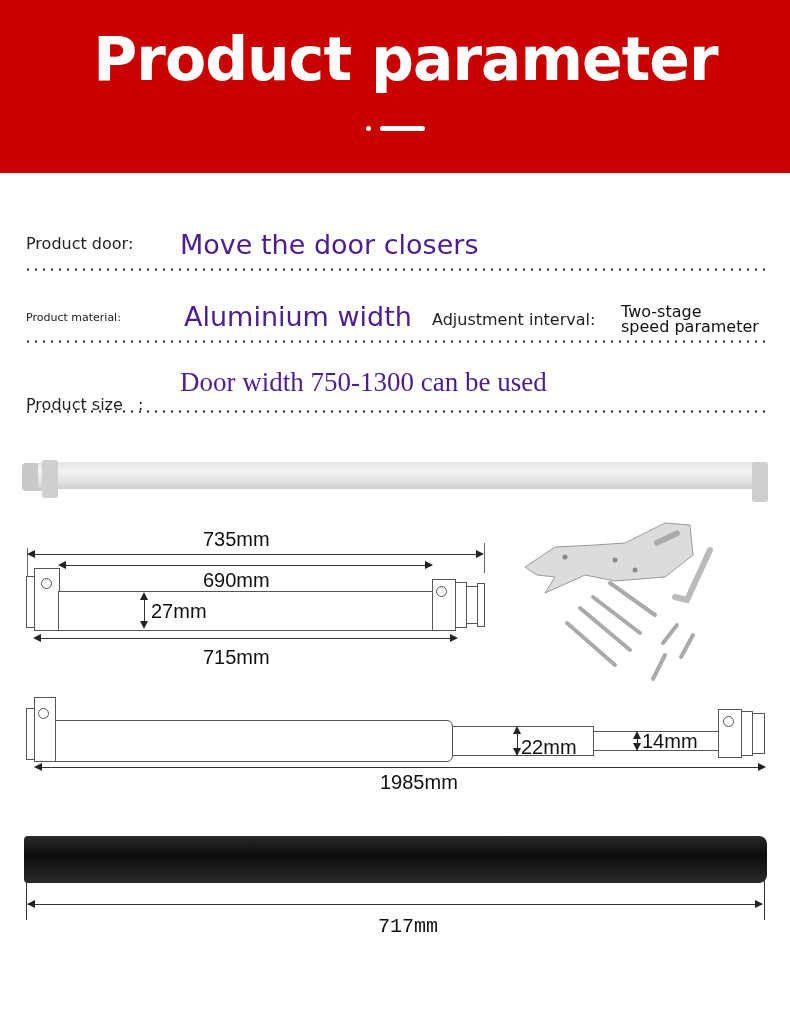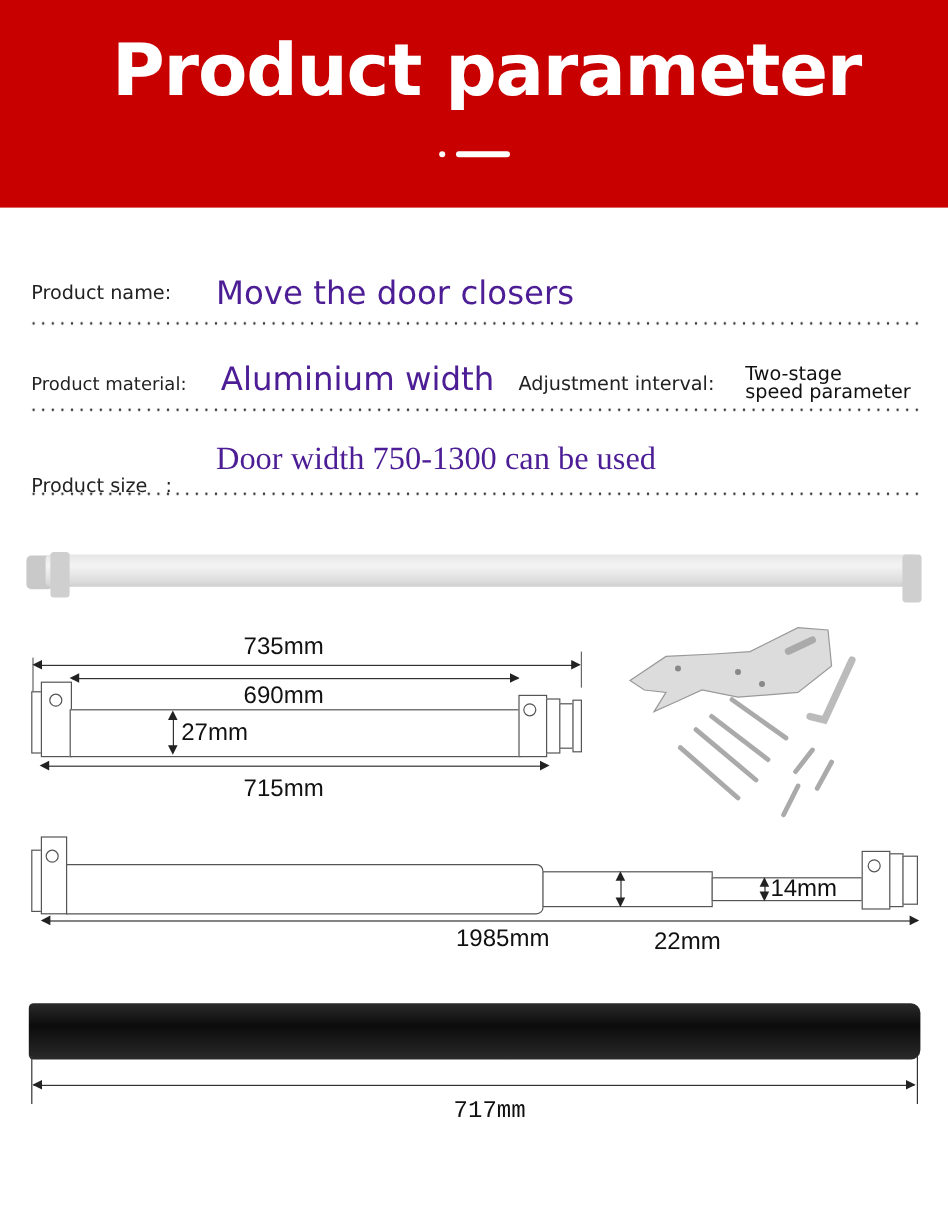--- a/index.html
+++ b/index.html
@@ -45,27 +45,27 @@
 </head>
 <body>
 
 <div class="banner">
   <div class="banner-title">Product parameter</div>
   <div class="banner-dot"></div>
   <div class="banner-dash"></div>
 </div>
 
 <div>
-  <span class="param-label" style="left:26px; top:234px;"><span>Product name</span><span>:</span></span>
+  <span class="param-label" style="left:26px; top:234px;"><span>Product door</span><span>:</span></span>
   <span class="param-value" style="left:180px; top:229px;">Move the door closers</span>
 </div>
 <div class="dots" style="top:268px;"></div>
 
 <div>
-  <span class="param-label" style="left:26px; top:311px; font-size:15px;"><span>Product material</span><span>:</span></span>
+  <span class="param-label" style="left:26px; top:311px; font-size:11px;"><span>Product material</span><span>:</span></span>
   <span class="param-value" style="left:184px; top:301px;">Aluminium width</span>
 </div>
 <div>
   <span class="param-label" style="left:432px; top:310px; font-size:16px;"><span>Adjustment interval</span><span>:</span></span>
   <div class="two-line" style="left:621px; top:304px;">
     <div>Two-stage</div>
     <div>speed parameter</div>
   </div>
 </div>
 <div class="dots" style="top:340px;"></div>
@@ -146,21 +146,21 @@
   <div class="box" style="left:452px; top:726px; width:142px; height:30px;"></div>
   <div class="box" style="left:593px; top:731px; width:126px; height:20px;"></div>
   <div class="box" style="left:718px; top:709px; width:24px; height:49px;"></div>
   <div class="hole" style="left:723px; top:716px;"></div>
   <div class="box" style="left:741px; top:711px; width:12px; height:45px;"></div>
   <div class="box" style="left:752px; top:713px; width:13px; height:41px;"></div>
 
   <div class="line" style="left:517px; top:729px; width:1px; height:24px;"></div>
   <div class="arrow-u" style="left:513px; top:726px;"></div>
   <div class="arrow-d" style="left:513px; top:748px;"></div>
-  <div class="dim" style="left:521px; top:774px;margin-left:24px;">22mm</div>
+  <div class="dim" style="left:521px; top:736px;">22mm</div>
 
   <div class="line" style="left:637px; top:733px; width:1px; height:16px;"></div>
   <div class="arrow-u" style="left:633px; top:731px;"></div>
   <div class="arrow-d" style="left:633px; top:743px;"></div>
   <div class="dim" style="left:642px; top:730px;">14mm</div>
 
   <div class="line" style="left:36px; top:767px; width:728px; height:1px;"></div>
   <div class="arrow-l" style="left:34px; top:763px;"></div>
   <div class="arrow-r" style="left:758px; top:763px;"></div>
   <div class="dim" style="left:380px; top:771px;">1985mm</div>

